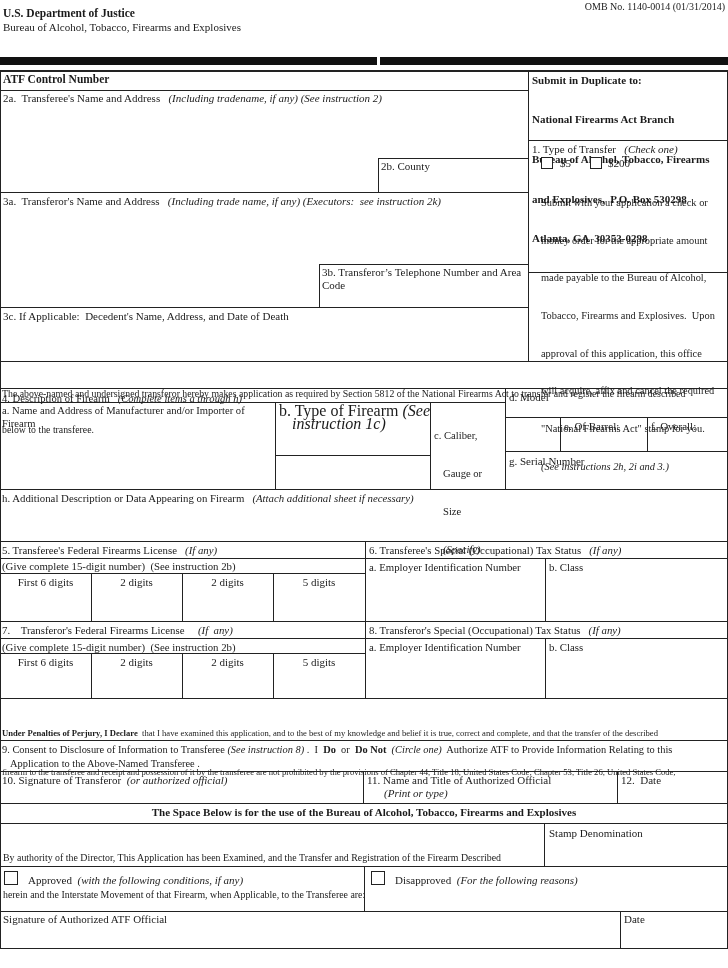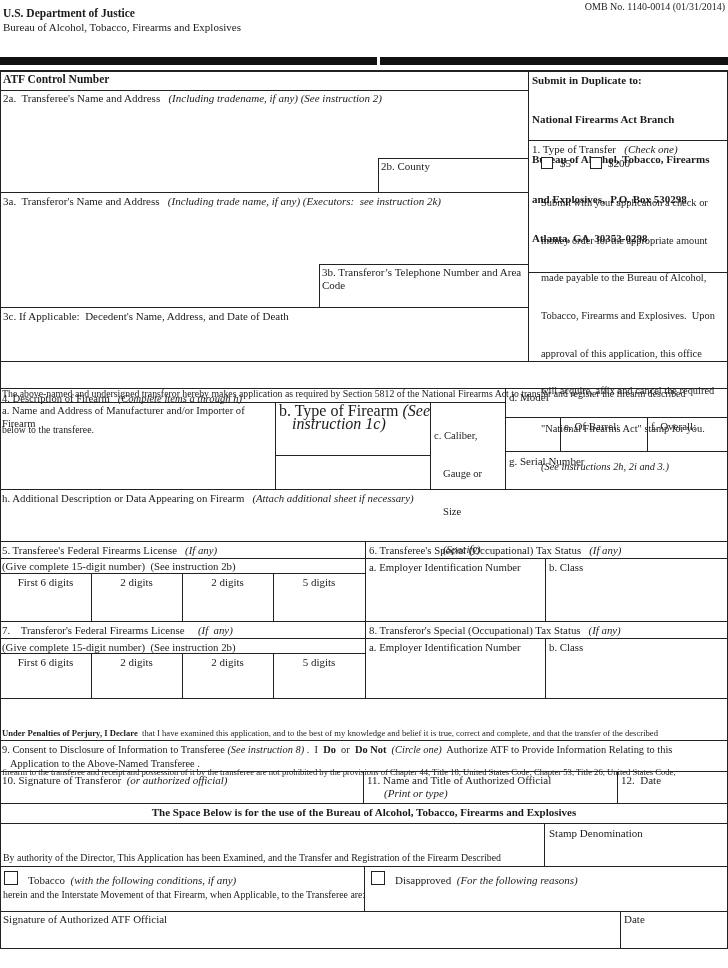--- a/index.html
+++ b/index.html
@@ -111,21 +111,21 @@
   <div class="lbl pre it" style="left:384px;top:787px">(Print or type)</div>
   <div class="lbl pre" style="left:621px;top:774px">12.  Date</div>
 
   <div class="lbl ctr bd" style="left:0;top:806px;width:728px">The Space Below is for the use of the Bureau of Alcohol, Tobacco, Firearms and Explosives</div>
   <div class="lbl pre" style="left:3px;top:827px;font-size:9.9px;line-height:12.4px">
     <div>By authority of the Director, This Application has been Examined, and the Transfer and Registration of the Firearm Described</div>
     <div>herein and the Interstate Movement of that Firearm, when Applicable, to the Transferee are:</div>
   </div>
   <div class="lbl pre" style="left:549px;top:827px">Stamp Denomination</div>
   <div class="cb" style="left:4px;top:871px;width:14px;height:14px"></div>
-  <div class="lbl pre" style="left:28px;top:874px"><span>Tobacco</span><span class="it">  (with the following conditions, if any)</span></div>
+  <div class="lbl pre" style="left:28px;top:874px"><span>Approved</span><span class="it">  (with the following conditions, if any)</span></div>
   <div class="cb" style="left:371px;top:871px;width:14px;height:14px"></div>
   <div class="lbl pre" style="left:395px;top:874px"><span>Disapproved</span><span class="it">  (For the following reasons)</span></div>
   <div class="lbl pre" style="left:3px;top:913px">Signature of Authorized ATF Official</div>
   <div class="lbl pre" style="left:624px;top:913px">Date</div>
 
   <div class="lbl pre" style="left:618px;top:950px;font-size:10.3px;line-height:10.8px">
     
     
   </div>
 

